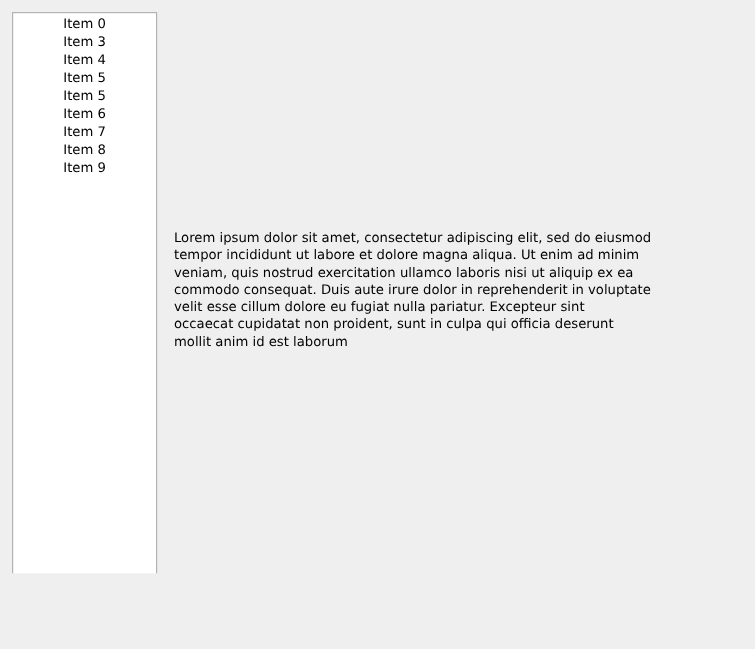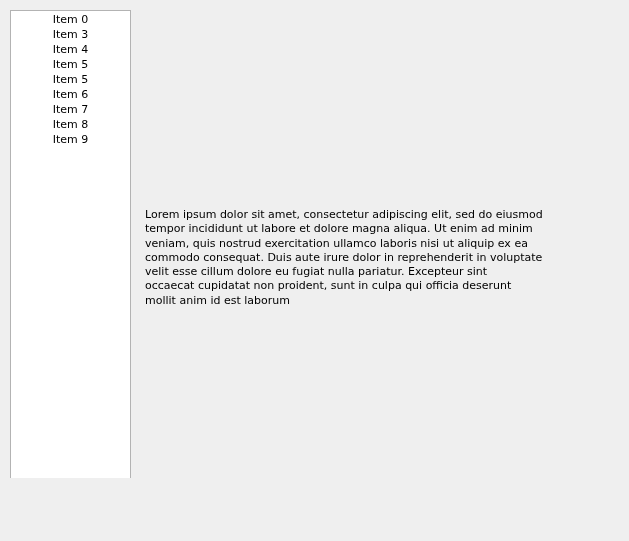--- a/index.html
+++ b/index.html
@@ -32,21 +32,21 @@
     height: 15px;
     line-height: 15px;
     font-size: 11px;
     text-align: center;
     white-space: nowrap;
     cursor: default;
   }
   .lorem {
     position: absolute;
     left: 145px;
-    top: 208px;
+    top: 192px;
     width: 466px;
     font-size: 11px;
     line-height: 14.3px;
     white-space: pre-line;
     color: var(--text, #000000);
   }
   .push-button {
     position: absolute;
     left: 144px;
     top: 500px;

